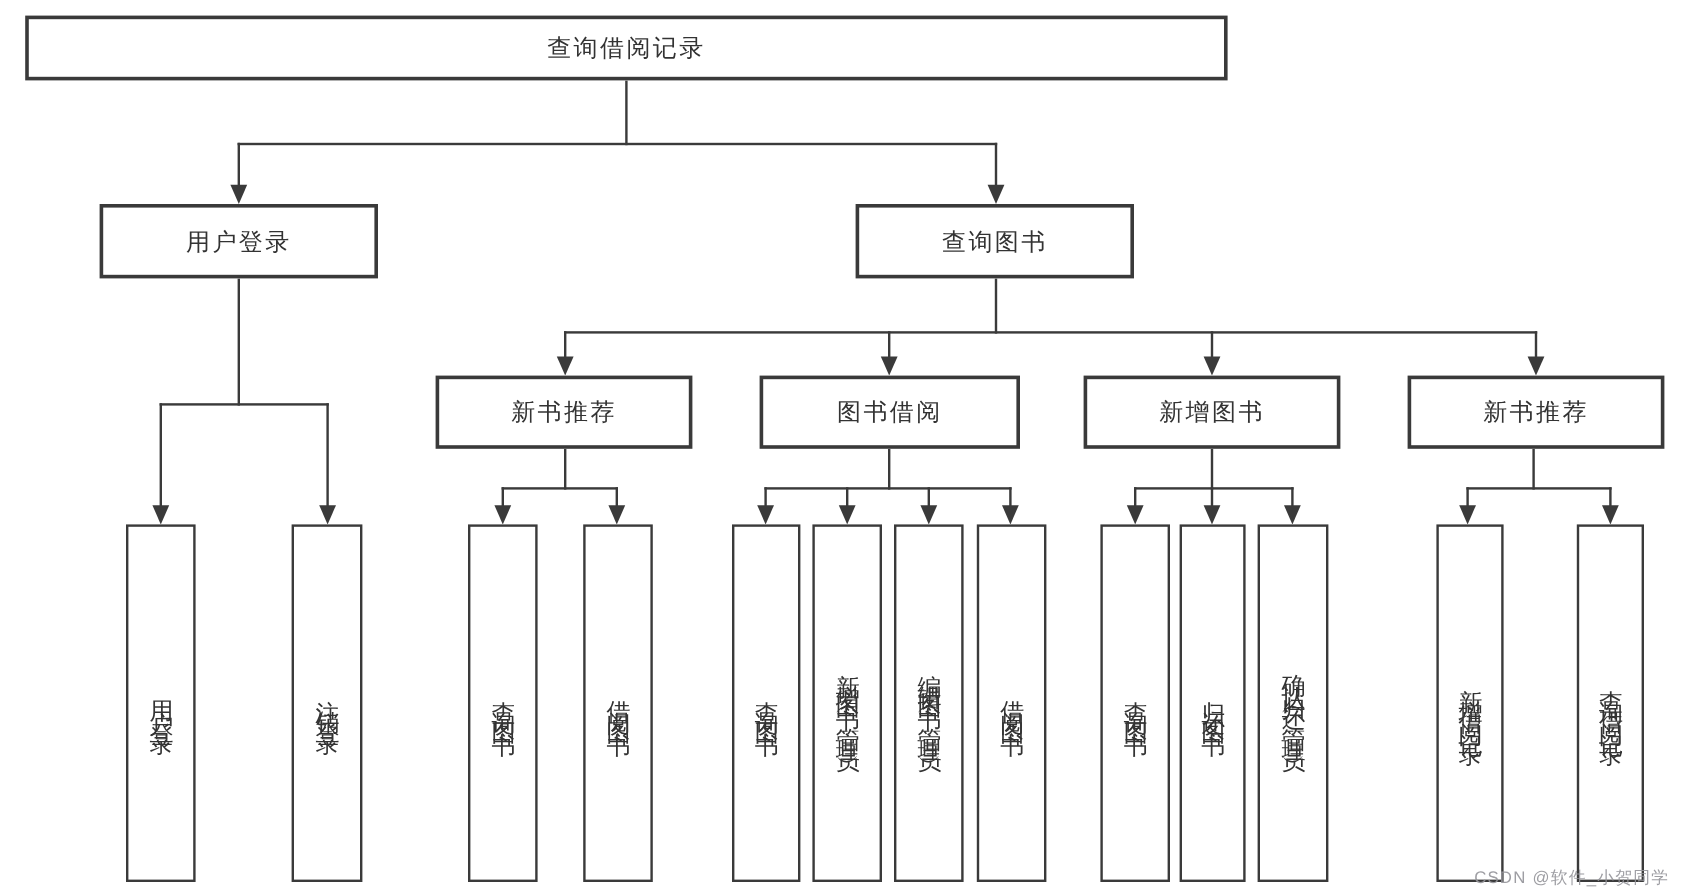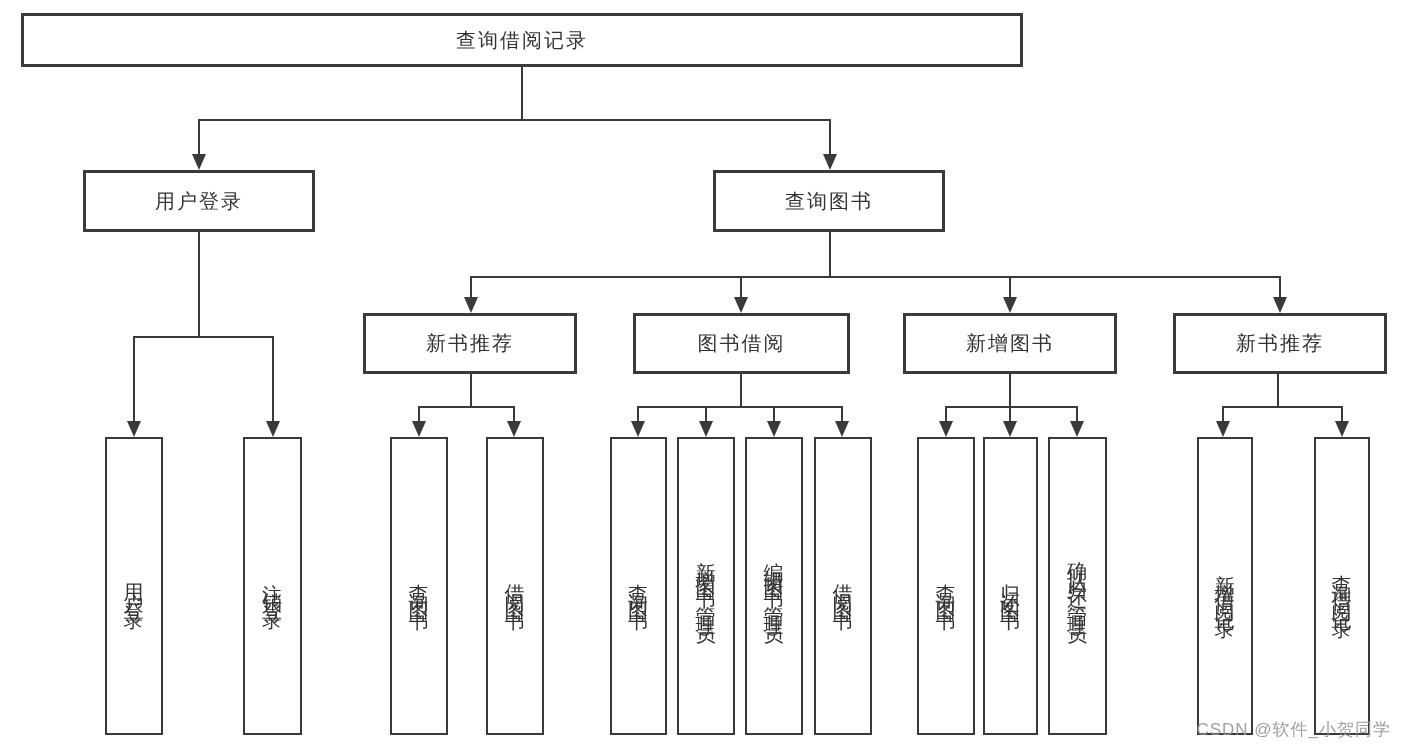--- a/index.html
+++ b/index.html
@@ -41,21 +41,21 @@
     position: absolute;
     width: 0; height: 0;
     border-left: 7px solid transparent;
     border-right: 7px solid transparent;
     border-top: 16px solid #3a3a3a;
   }
   .watermark {
     position: absolute;
     right: 14px;
     bottom: 6px;
-    font-size: 17px;
+    font-size: 14px;
     color: rgba(150, 150, 155, 0.92);
     letter-spacing: 1px;
     z-index: 5;
     white-space: nowrap;
   }
 </style>
 </head>
 <body>
 
 <div class="canvas">

